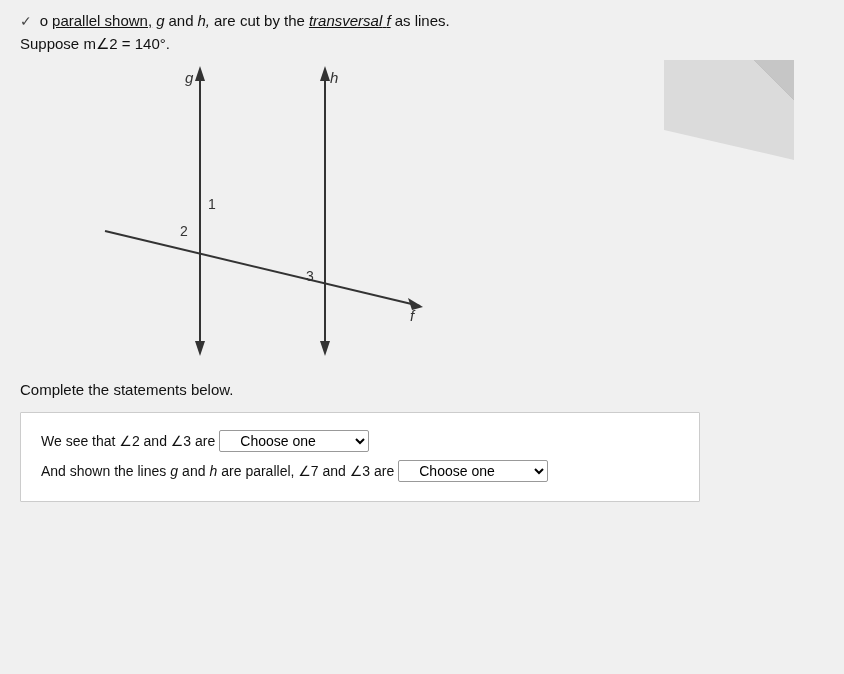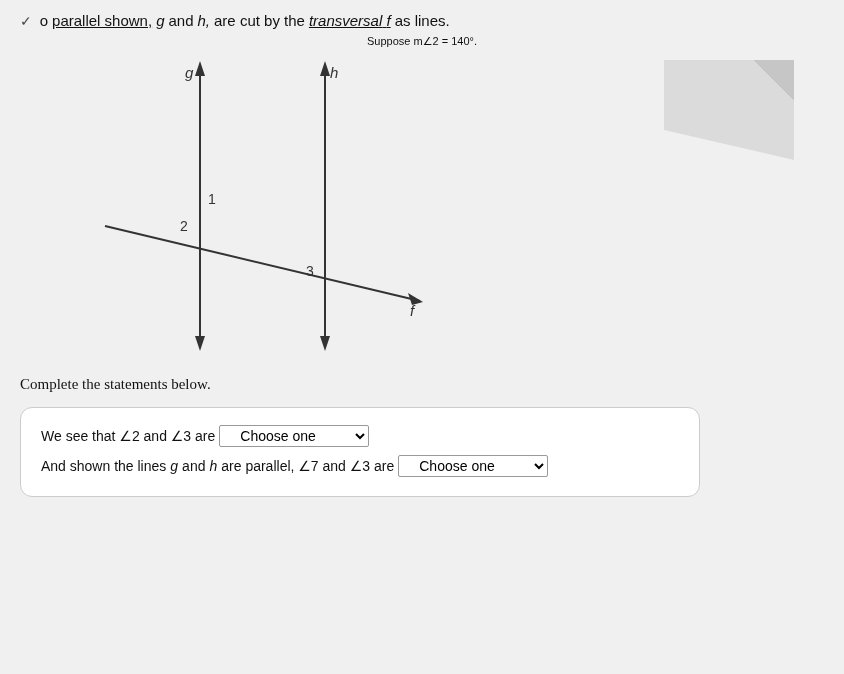--- a/index.html
+++ b/index.html
@@ -36,46 +36,44 @@
       font-size: 14px;
       margin-right: 4px;
     }
     .underline-link {
       text-decoration: underline;
     }
     .italic-text {
       font-style: italic;
     }
     .suppose-line {
-      font-size: 11px;
+      font-size: 15px;
       margin-bottom: 8px;
-      text-align: center;
     }
     .diagram-area {
       position: relative;
       width: 500px;
       height: 310px;
       margin: 0 0 10px 10px;
     }
     .diagram-svg {
       position: absolute;
       top: 0; left: 0;
       width: 100%;
       height: 100%;
     }
     .complete-label {
       font-size: 15px;
       margin-bottom: 14px;
       margin-top: 4px;
-      font-family: Liberation Serif, serif;
     }
     .statement-box {
       background: #fff;
       border: 1px solid #ccc;
-      border-radius: 12px;
+      border-radius: 1px;
       padding: 14px 20px 14px 20px;
       width: 680px;
       font-size: 14px;
       line-height: 2.0;
     }
     .statement-row {
       display: flex;
       align-items: center;
       flex-wrap: wrap;
       gap: 4px;

